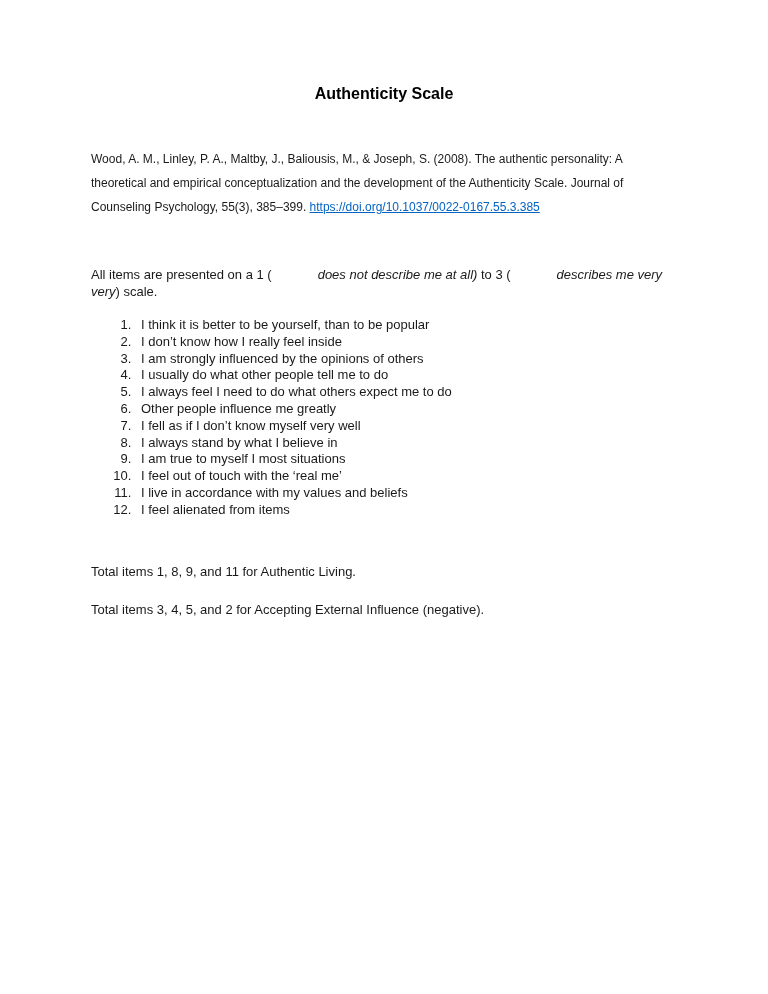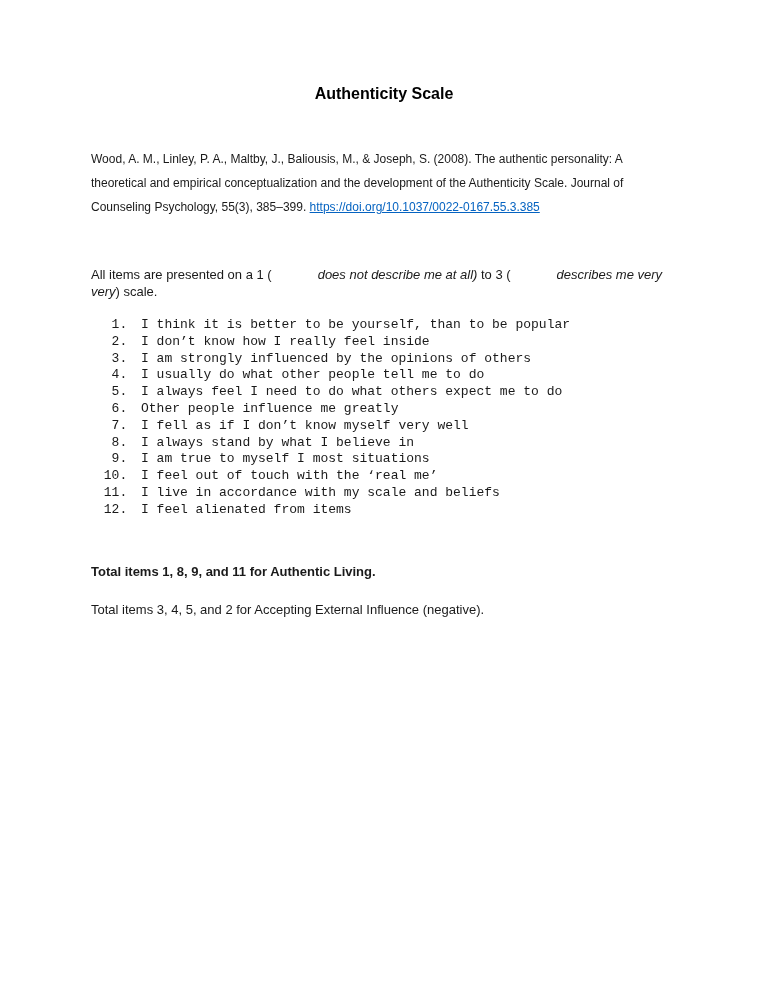--- a/index.html
+++ b/index.html
@@ -47,30 +47,28 @@
     padding-left: 46px;
   }
   ol.items {
     margin: 17px 0 0 0;
     padding: 0 0 0 44px;
     font-size: 13px;
     line-height: 16.8px;
   }
   ol.items li {
     padding-left: 6px;
-    font-family: Liberation Mono, monospace;
   }
   .total {
     font-size: 13px;
     line-height: 17px;
     margin: 0;
   }
   .total.first {
     margin-top: 44px;
-    font-weight: bold;
   }
   .total + .total {
     margin-top: 21px;
   }
 </style>
 </head>
 <body>
 
 <div class="page">
 
@@ -88,21 +86,21 @@
     <li>I think it is better to be yourself, than to be popular</li>
     <li>I don’t know how I really feel inside</li>
     <li>I am strongly influenced by the opinions of others</li>
     <li>I usually do what other people tell me to do</li>
     <li>I always feel I need to do what others expect me to do</li>
     <li>Other people influence me greatly</li>
     <li>I fell as if I don’t know myself very well</li>
     <li>I always stand by what I believe in</li>
     <li>I am true to myself I most situations</li>
     <li>I feel out of touch with the ‘real me’</li>
-    <li>I live in accordance with my scale and beliefs</li>
+    <li>I live in accordance with my values and beliefs</li>
     <li>I feel alienated from items</li>
   </ol>
 
   <p class="total first">Total items 1, 8, 9, and 11 for Authentic Living.</p>
 
   <p class="total">Total items 3, 4, 5, and 2 for Accepting External Influence (negative).</p>
 
 
 </div>
 

